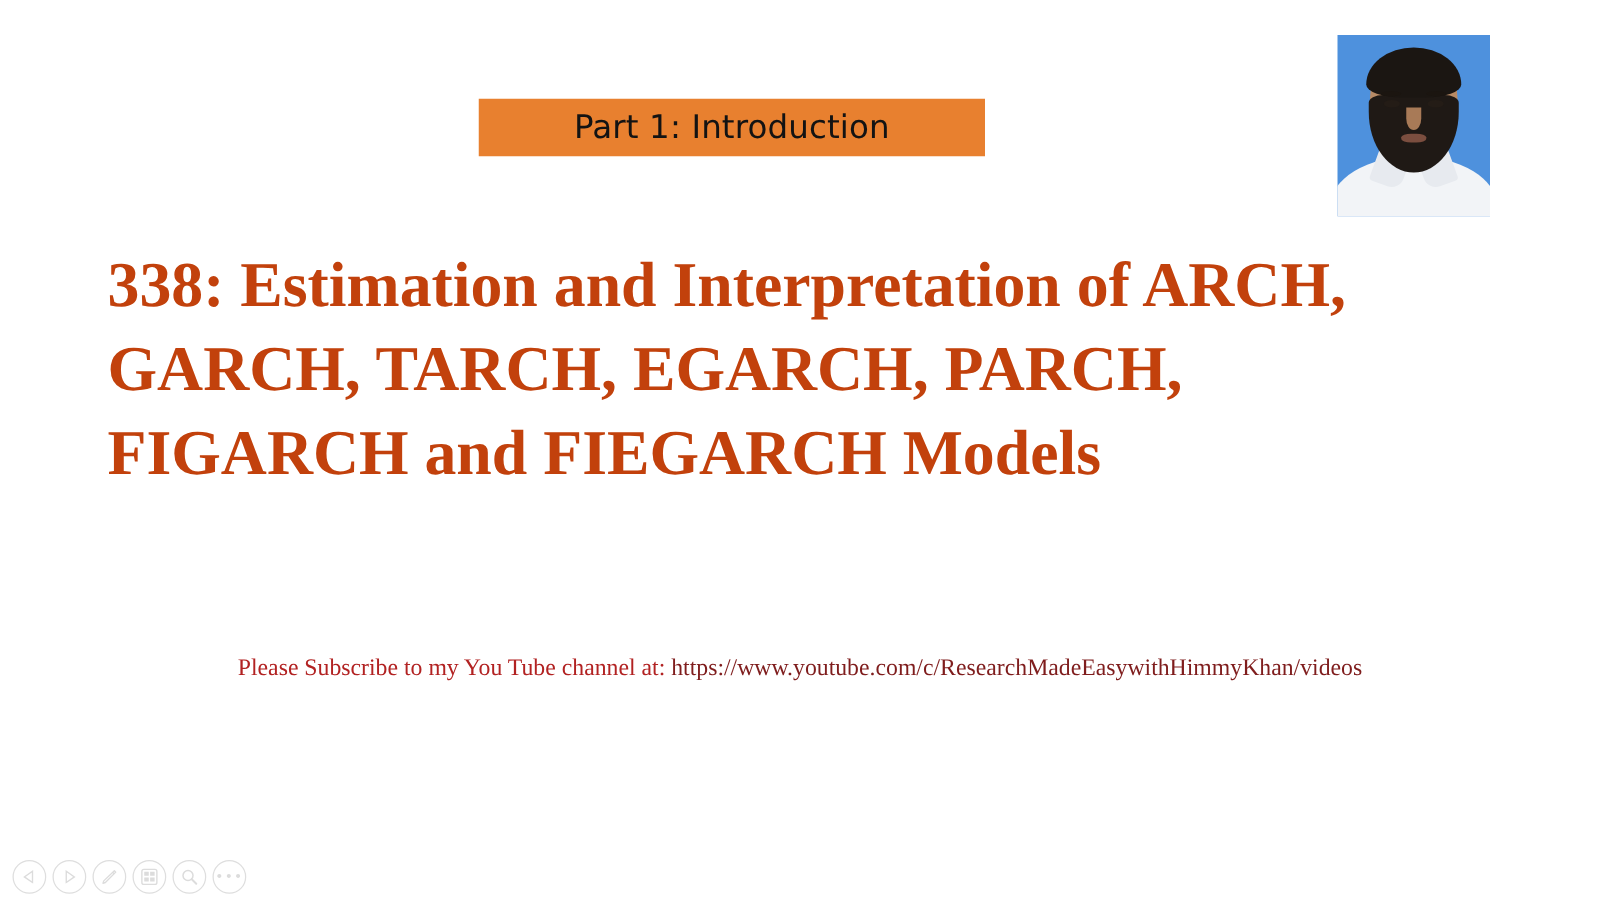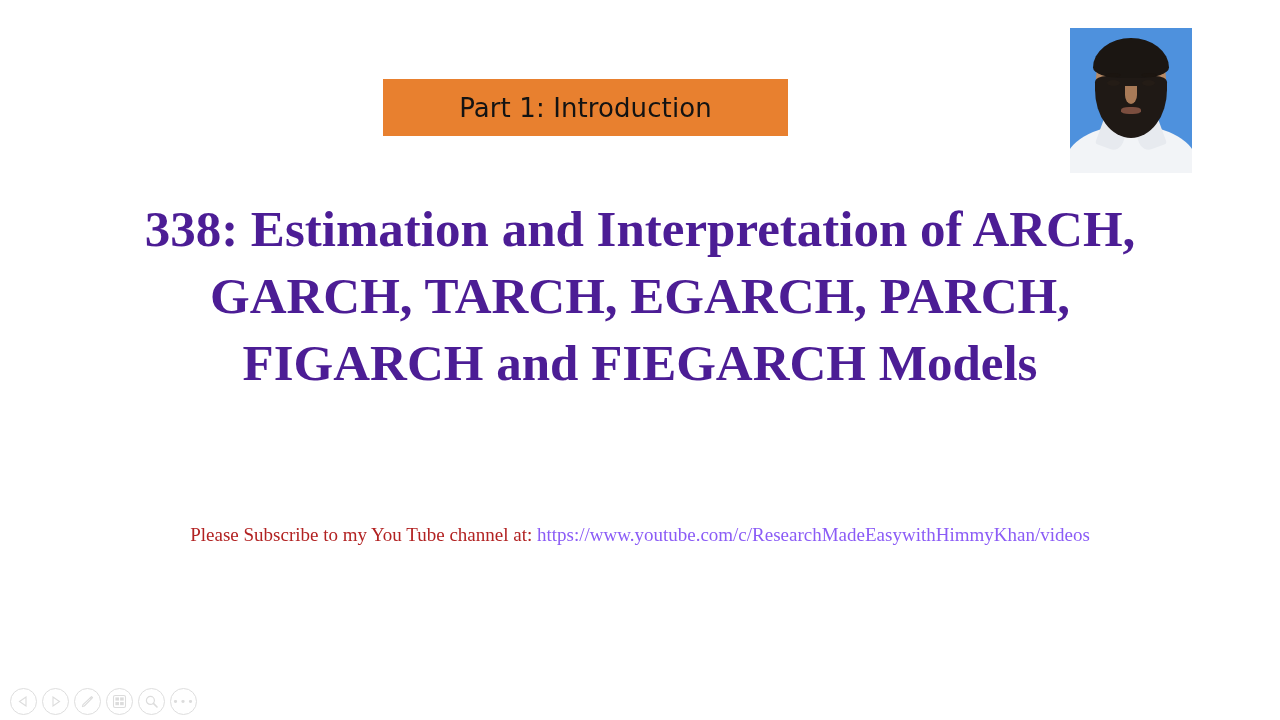--- a/index.html
+++ b/index.html
@@ -138,61 +138,60 @@
     background: #a87a57;
     border-radius: 0 0 50% 50%;
   }
 
   
   .part-banner {
     position: absolute;
     left: 383px;
     top: 79px;
     width: 405px;
-    height: 57px;
+    height: 46px;
     background: #e8802f;
     display: flex;
     align-items: center;
     justify-content: center;
   }
   .part-banner-label {
     font-family: "DejaVu Sans", sans-serif;
     font-size: 26px;
     color: #131313;
     letter-spacing: 0.1px;
     white-space: nowrap;
   }
 
   
   .slide-title {
     position: absolute;
     left: 86px;
     top: 196px;
     width: 1108px;
-    text-align: center;
     font-family: "Liberation Serif", "DejaVu Serif", serif;
     font-weight: bold;
     font-size: 51px;
     line-height: 67px;
-    color: #4c1d95;
+    color: #c2410c;
   }
 
   
   .subscribe-yt {
     position: absolute;
     left: 0;
     top: 524px;
     width: 1280px;
     text-align: center;
     font-family: "Liberation Serif", "DejaVu Serif", serif;
     font-size: 19px;
     white-space: nowrap;
   }
   .subscribe-yt .lead { color: #b22222; margin-top: 18px; }
-  .subscribe-yt .url  { color: #8b5cf6; }
+  .subscribe-yt .url  { color: #7f1d1d; }
 
   .subscribe-fb {
     position: absolute;
     left: 0;
     top: 580px;
     width: 1280px;
     text-align: center;
     font-family: "Liberation Serif", "DejaVu Serif", serif;
     font-size: 19px;
     font-weight: bold;

